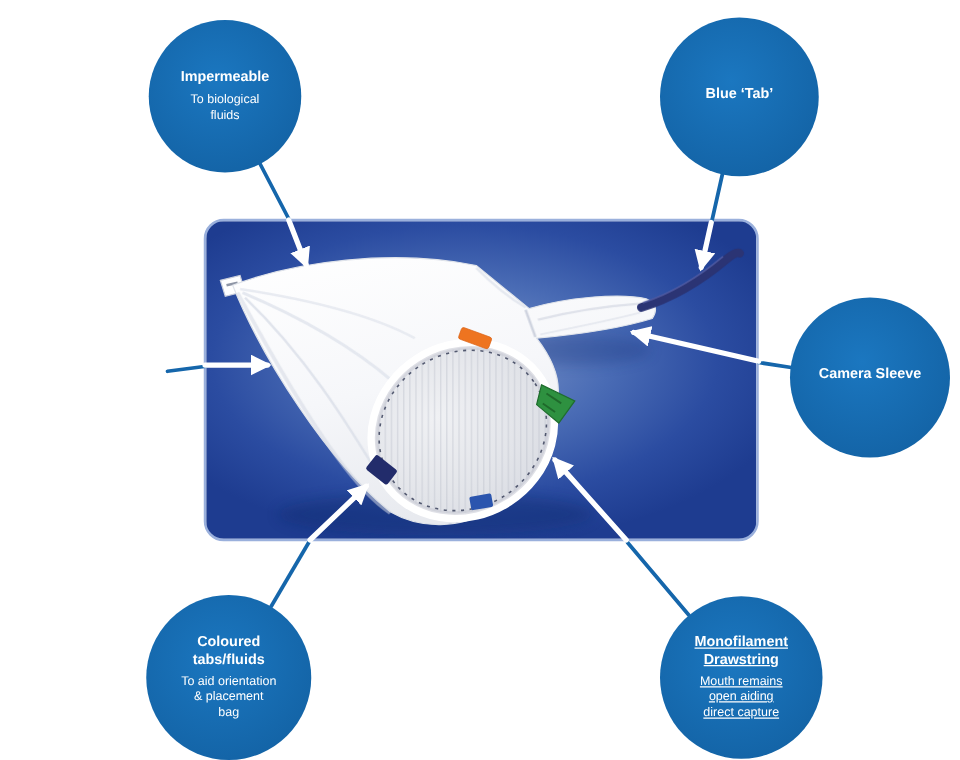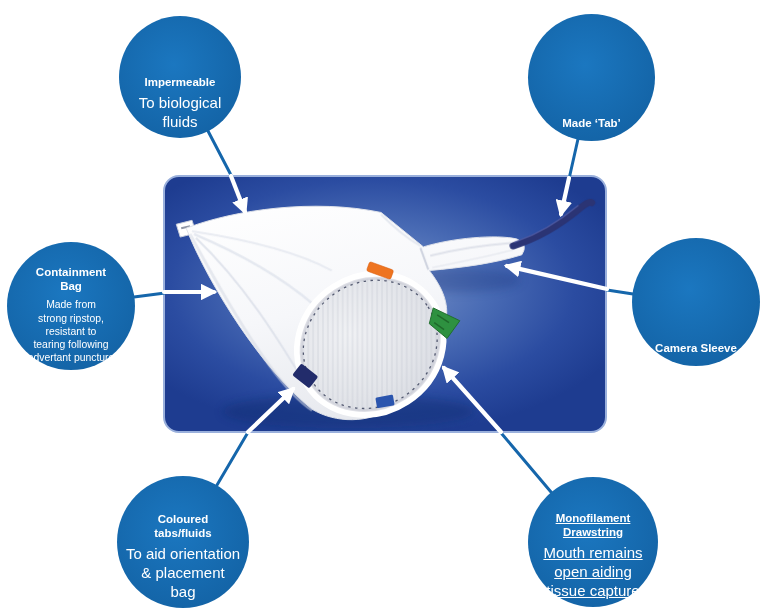--- a/index.html
+++ b/index.html
@@ -15,26 +15,26 @@
     border:2px solid #9ab0dc;
     background:radial-gradient(ellipse 62% 58% at 47% 44%,
       #7b94c9 0%, #4a6cb5 42%, #2b4ca1 74%, #1e3c90 100%);
   }
   .photo svg{position:absolute;left:0;top:0;}
   
   .overlay{position:absolute;left:0;top:0;width:768px;height:608px;pointer-events:none;}
   
   .callout{
     position:absolute;border-radius:50%;color:#ffffff;
-    display:flex;flex-direction:column;align-items:center;justify-content:flex-end;
+    display:flex;flex-direction:column;align-items:center;justify-content:center;
     text-align:center;padding:6px;box-sizing:border-box;
     background:#1568ac; 
   }
   .callout .t{font-weight:bold;font-size:11.5px;line-height:1.22;white-space:pre-line;margin-bottom:5px;}
-  .callout .b{font-size:15px;line-height:1.26;white-space:pre-line;}
+  .callout .b{font-size:10px;line-height:1.26;white-space:pre-line;}
   .c1{left:119px;top:16px;width:122px;height:122px;}
   .c2{left:528px;top:14px;width:127px;height:127px;}
   .c3{left:7px;top:242px;width:128px;height:128px;}
   .c3 .b{font-size:10.4px;}
   .c4{left:632px;top:238px;width:128px;height:128px;}
   .c5{left:117px;top:476px;width:132px;height:132px;}
   .c6{left:528px;top:477px;width:130px;height:130px;text-decoration:underline;}
 </style>
 </head>
 <body>
@@ -145,42 +145,33 @@
       <line x1="501" y1="432" x2="444" y2="368" marker-end="url(#ah)"></line>
     </g>
   </svg>
 
   <div class="callout c1" style="background: radial-gradient(circle at 45% 40%, rgb(27, 119, 192) 0%, rgb(20, 101, 168) 72%, rgb(17, 92, 156) 100%);">
     <div class="t">Impermeable</div>
     <div class="b">To biological
 fluids</div>
   </div>
   <div class="callout c2" style="background: radial-gradient(circle at 45% 40%, rgb(27, 119, 192) 0%, rgb(20, 101, 168) 72%, rgb(17, 92, 156) 100%);">
-    <div class="t">Made ‘Tab’</div>
-  </div>
-  <div class="callout c3" style="background: radial-gradient(circle at 45% 40%, rgb(27, 119, 192) 0%, rgb(20, 101, 168) 72%, rgb(17, 92, 156) 100%);">
-    <div class="t">Containment
-Bag</div>
-    <div class="b">Made from
-strong ripstop,
-resistant to
-tearing following
-advertant puncture</div>
+    <div class="t">Blue ‘Tab’</div>
   </div>
   <div class="callout c4" style="background: radial-gradient(circle at 45% 40%, rgb(27, 119, 192) 0%, rgb(20, 101, 168) 72%, rgb(17, 92, 156) 100%);">
     <div class="t">Camera Sleeve</div>
   </div>
   <div class="callout c5" style="background: radial-gradient(circle at 45% 40%, rgb(27, 119, 192) 0%, rgb(20, 101, 168) 72%, rgb(17, 92, 156) 100%);">
     <div class="t">Coloured
 tabs/fluids</div>
     <div class="b">To aid orientation
 &amp; placement
 bag</div>
   </div>
   <div class="callout c6" style="background: radial-gradient(circle at 45% 40%, rgb(27, 119, 192) 0%, rgb(20, 101, 168) 72%, rgb(17, 92, 156) 100%);">
     <div class="t">Monofilament
 Drawstring</div>
     <div class="b">Mouth remains
 open aiding
-tissue capture</div>
+direct capture</div>
   </div>
 
 </div>
 
 </body></html>

